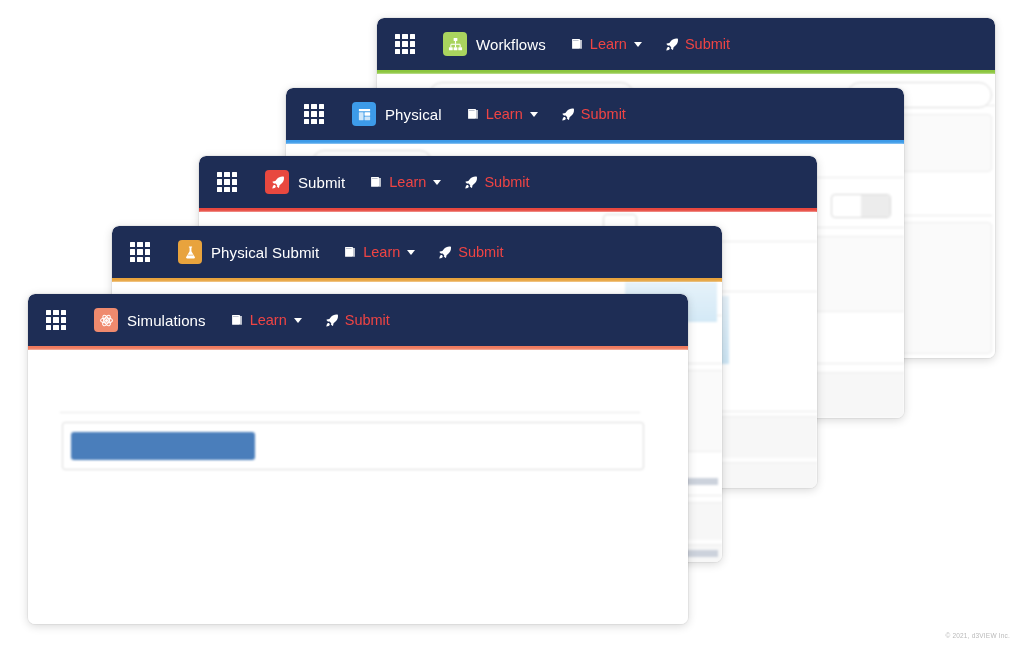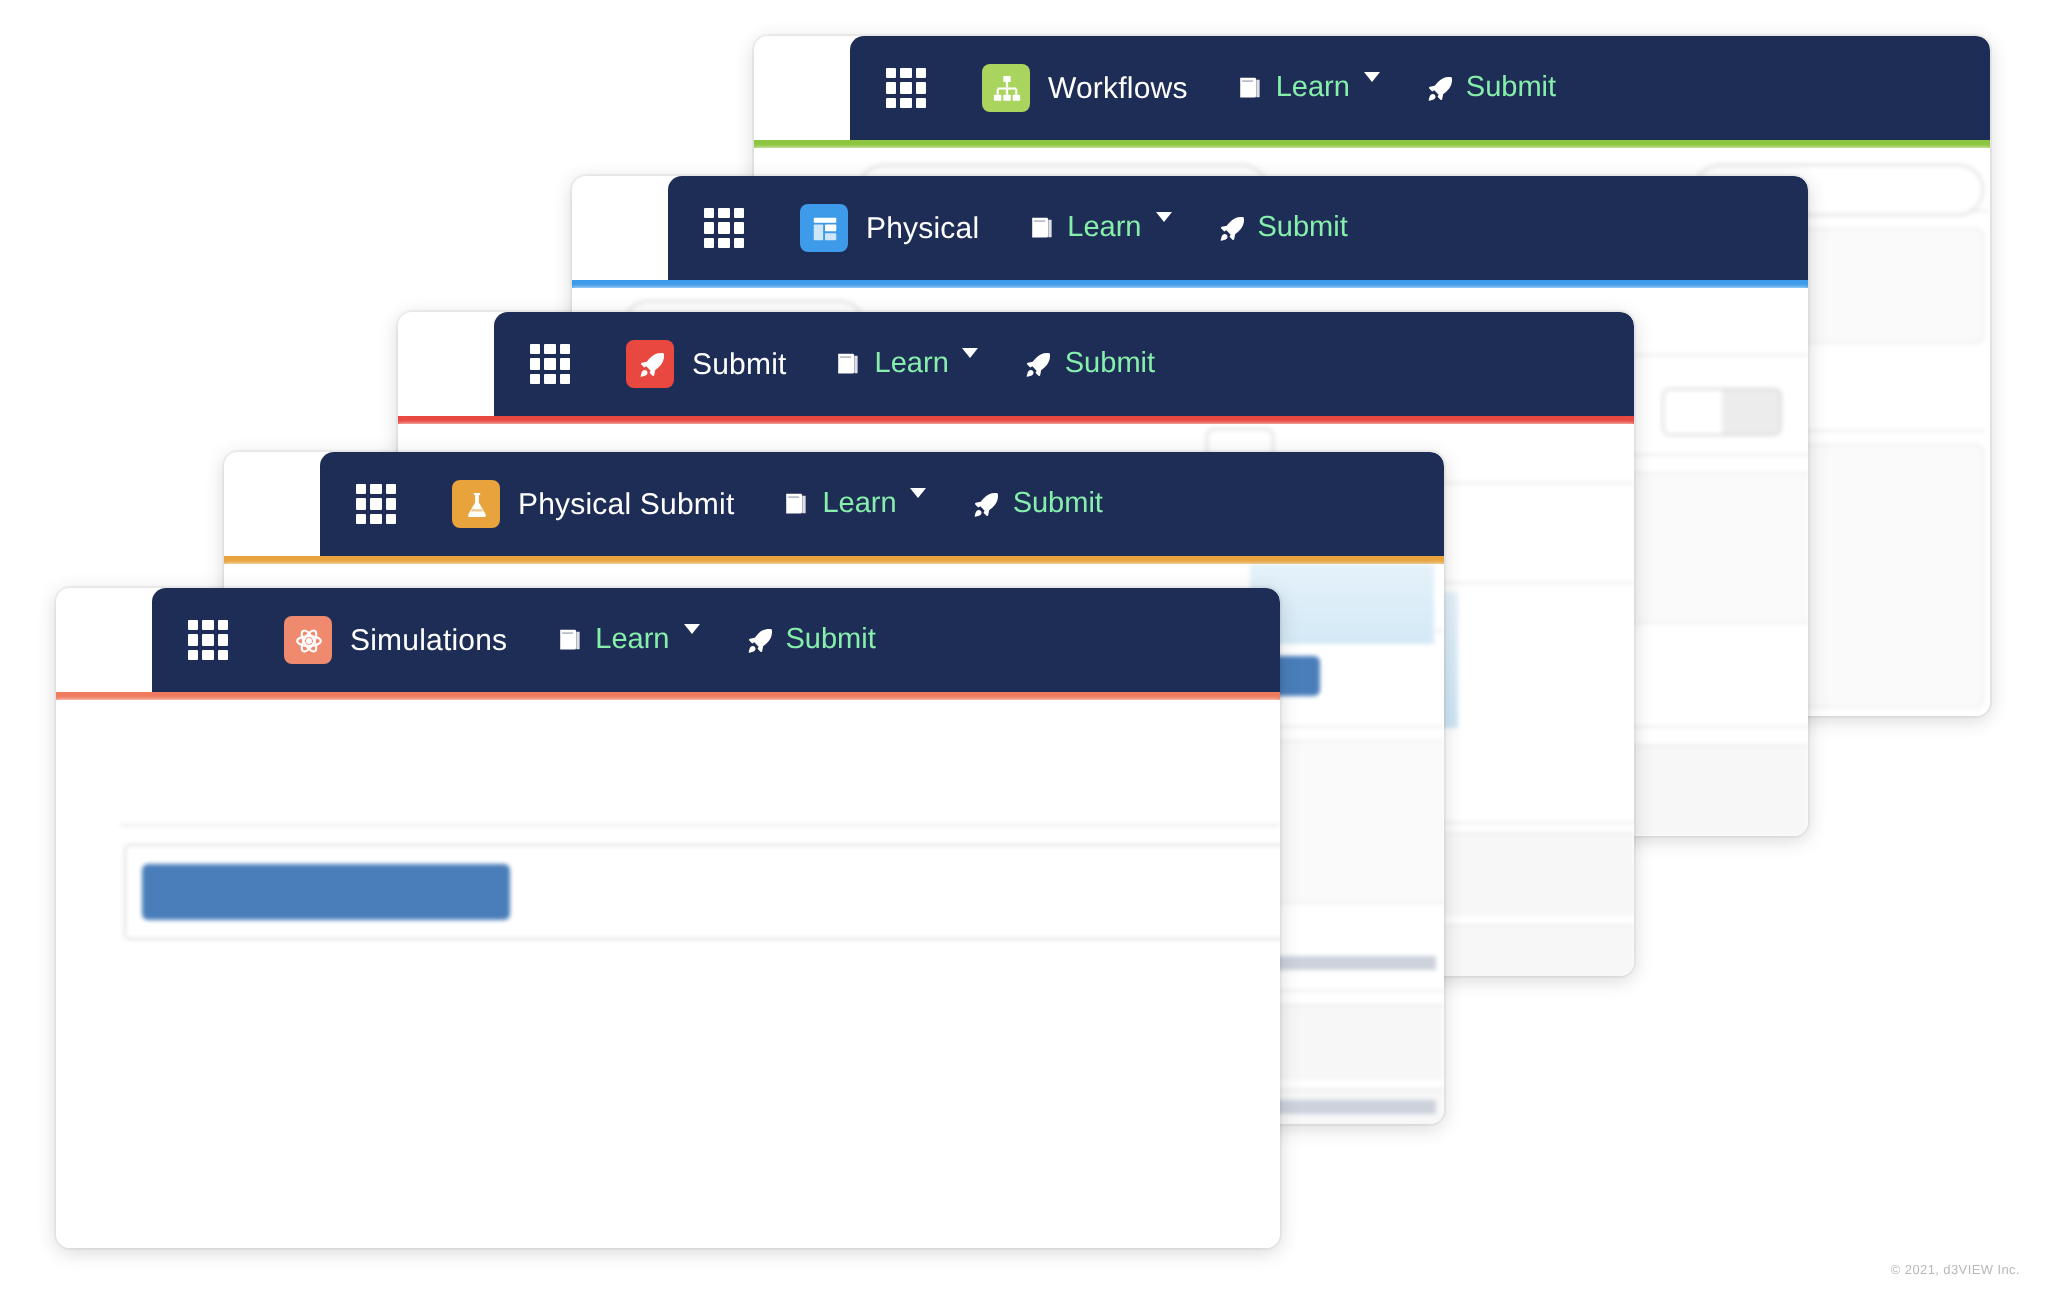--- a/index.html
+++ b/index.html
@@ -24,21 +24,20 @@
     overflow: hidden;
   }
   .navbar {
     position: relative;
     height: 52px;
     background: #1e2d55;
     display: flex;
     align-items: center;
     padding-left: 18px;
     border-radius: 7px 7px 0 0;
-    margin-left: 48px;
   }
   .accent {
     height: 4px;
     width: 100%;
   }
 
   
   .waffle {
     width: 20px; height: 20px;
     display: grid;
@@ -72,21 +71,22 @@
   .brand-name {
     color: #ffffff;
     font-size: 15px;
     white-space: nowrap;
     letter-spacing: 0.1px;
   }
 
   
   .nav-item {
     display: flex;
-    color: #86efac;
+    align-items: center;
+    color: #ef4444;
     font-size: 14.5px;
     margin-right: 22px;
     white-space: nowrap;
     cursor: pointer;
     flex: 0 0 auto;
   }
   .nav-item .glyph {
     display: inline-flex;
     align-items: center;
     margin-right: 6px;
@@ -366,21 +366,21 @@
       <div class="ph blue" style="left:518px; top:46px; width:30px; height:20px;"></div>
       <div class="ph panel" style="left:0; top:88px; width:610px; height:82px; border-radius:0; border-left:none; border-right:none;"></div>
       <div class="ph line" style="left:0; top:176px; width:610px; height:38px;"></div>
       <div class="ph band" style="left:516px; top:196px; width:90px; height:7px;"></div>
       <div class="ph softrow" style="left:0; top:220px; width:610px; height:38px;"></div>
       <div class="ph softrow" style="left:0; top:262px; width:610px; height:32px;"></div>
       <div class="ph band" style="left:516px; top:268px; width:90px; height:7px;"></div>
     </div>
   </div>
 
-  <div class="window" style="left:28px; top:294px; width:612px; height:330px; z-index:5;">
+  <div class="window" style="left:28px; top:294px; width:660px; height:330px; z-index:5;">
     <div class="navbar">
       <div class="waffle">
         <i></i>
           <i></i>
           <i></i>
           <i></i>
           <i></i>
           <i></i>
           <i></i>
           <i></i>

